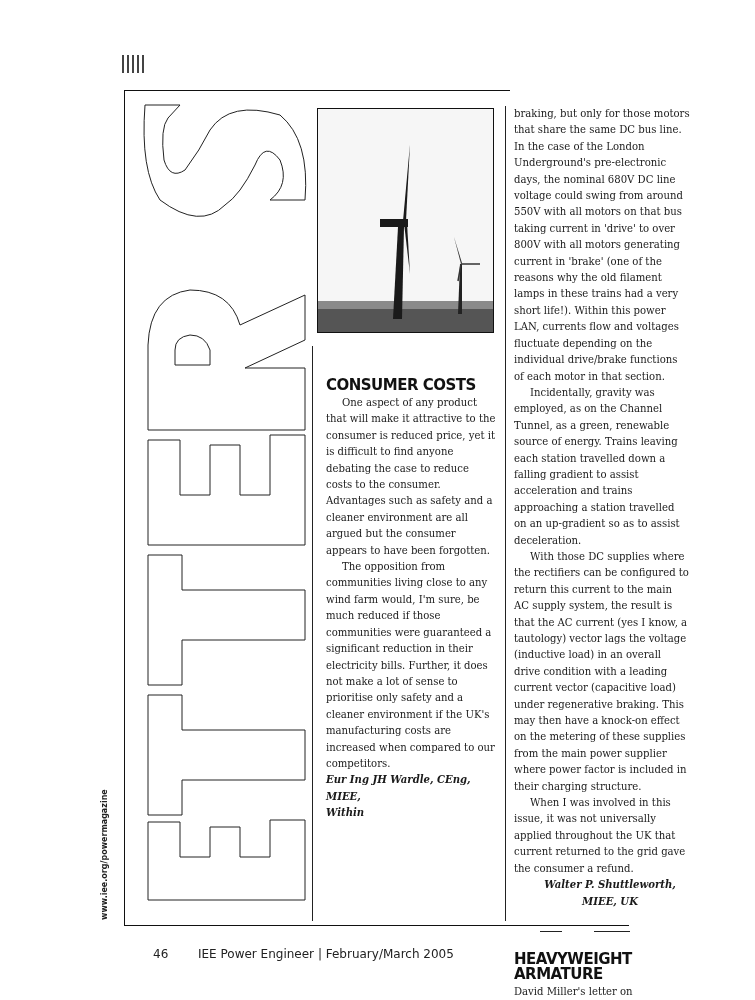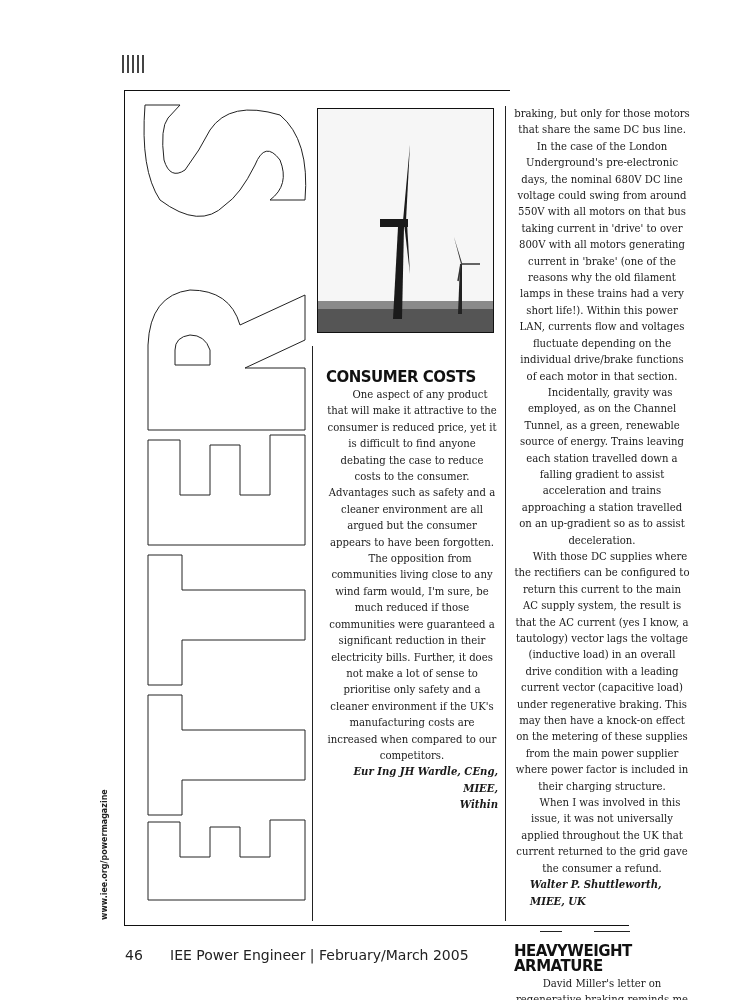--- a/index.html
+++ b/index.html
@@ -5,29 +5,29 @@
   html, body { margin:0; padding:0; background:#ffffff; }
   body { width:755px; height:1000px; position:relative; overflow:hidden; font-family:"DejaVu Serif", serif; color:#1a1a1a; }
   .logo { position:absolute; left:122px; top:55px; width:40px; height:22px; }
   .logo span { display:inline-block; width:2px; height:18px; background:#444; margin-right:3px; }
   .frame-top { position:absolute; left:124px; top:90px; width:386px; height:1px; background:#111; }
   .frame-left { position:absolute; left:124px; top:90px; width:1px; height:836px; background:#111; }
   .frame-bottom { position:absolute; left:124px; top:925px; width:505px; height:1px; background:#111; }
   .side-url { position:absolute; left:100px; top:920px; transform-origin:left top; transform:rotate(-90deg); font-family:"DejaVu Sans", sans-serif; font-size:8px; font-weight:bold; color:#222; white-space:nowrap; }
   .letters { position:absolute; left:140px; top:100px; width:170px; height:815px; }
   .col { position:absolute; font-size:10.1px; line-height:16.4px; }
-  .col p { margin:0; text-align:center; }
+  .col p { margin:0; text-align:left; }
   .col p.indent { text-indent:16px; }
-  .col .sig { text-align:right; font-style:italic; font-weight:bold; }
+  .col .sig { text-align:left; font-style:italic; font-weight:bold; }
   .col1 { left:326px; top:366px; width:172px; }
   .col2 { left:514px; top:106px; width:176px; }
   .rule { position:absolute; width:1px; background:#222; }
-  h2.hd { font-family:"DejaVu Sans", sans-serif; font-weight:bold; font-size:15px; line-height:15px; margin:4px 0 2px 0; letter-spacing:-0.5px; color:#111; }
+  h2.hd { font-family:"DejaVu Sans", sans-serif; font-weight:bold; font-size:15px; line-height:15px; margin:12px 0 2px 0; letter-spacing:-0.5px; color:#111; }
   .photo { position:absolute; left:317px; top:108px; width:175px; height:223px; border:1px solid #111; background:#f4f4f4; overflow:hidden; }
-  .footer { position:absolute; top:947px; font-family:"DejaVu Sans", sans-serif; font-size:14px; color:#222; }
+  .footer { position:absolute; top:947px; font-family:"DejaVu Sans", sans-serif; font-size:12px; color:#222;margin-left:28px; }
   .dash { position:absolute; top:931px; height:1px; background:#222; }
 </style>
 </head>
 <body>
 
 <div class="logo"><span></span><span></span><span></span><span></span><span></span></div>
 
 <div class="frame-top"></div>
 <div class="frame-left"></div>
 <div class="frame-bottom"></div>
@@ -79,21 +79,21 @@
   <p class="sig">Within</p>
   <div style="height:38px"></div>
 
 </div>
 
 <div class="col col2">
   <p>braking, but only for those motors that share the same DC bus line. In the case of the London Underground's pre-electronic days, the nominal 680V DC line voltage could swing from around 550V with all motors on that bus taking current in 'drive' to over 800V with all motors generating current in 'brake' (one of the reasons why the old filament lamps in these trains had a very short life!). Within this power LAN, currents flow and voltages fluctuate depending on the individual drive/brake functions of each motor in that section.</p>
   <p class="indent">Incidentally, gravity was employed, as on the Channel Tunnel, as a green, renewable source of energy. Trains leaving each station travelled down a falling gradient to assist acceleration and trains approaching a station travelled on an up-gradient so as to assist deceleration.</p>
   <p class="indent">With those DC supplies where the rectifiers can be configured to return this current to the main AC supply system, the result is that the AC current (yes I know, a tautology) vector lags the voltage (inductive load) in an overall drive condition with a leading current vector (capacitive load) under regenerative braking. This may then have a knock-on effect on the metering of these supplies from the main power supplier where power factor is included in their charging structure.</p>
   <p class="indent">When I was involved in this issue, it was not universally applied throughout the UK that current returned to the grid gave the consumer a refund.</p>
-  <p class="sig" style="text-align:left; padding-left:16px;">Walter P. Shuttleworth, MIEE, UK</p>
+  <p class="sig" style="text-align:center; padding-left:16px;">Walter P. Shuttleworth, MIEE, UK</p>
   <div style="height:30px"></div>
   <h2 class="hd"><span>HEAVYWEIGHT</span><br><span>ARMATURE</span></h2>
   <p>David Miller's letter on regenerative braking reminds me of a visit I paid in the early 1950s to Bournemouth Corporation trolleybus workshop to pick up a bus motor to use as a generator backup for our Ward-Leonard system. This drove two 1903 Lawrence Scott 40hp motors on our rotary printing press.</p>
 
 </div>
 
 <div class="dash" style="left:540px; width:22px;"></div>
 <div class="dash" style="left:594px; width:36px;"></div>
 
 <div class="footer" style="left:125px;">46</div>

